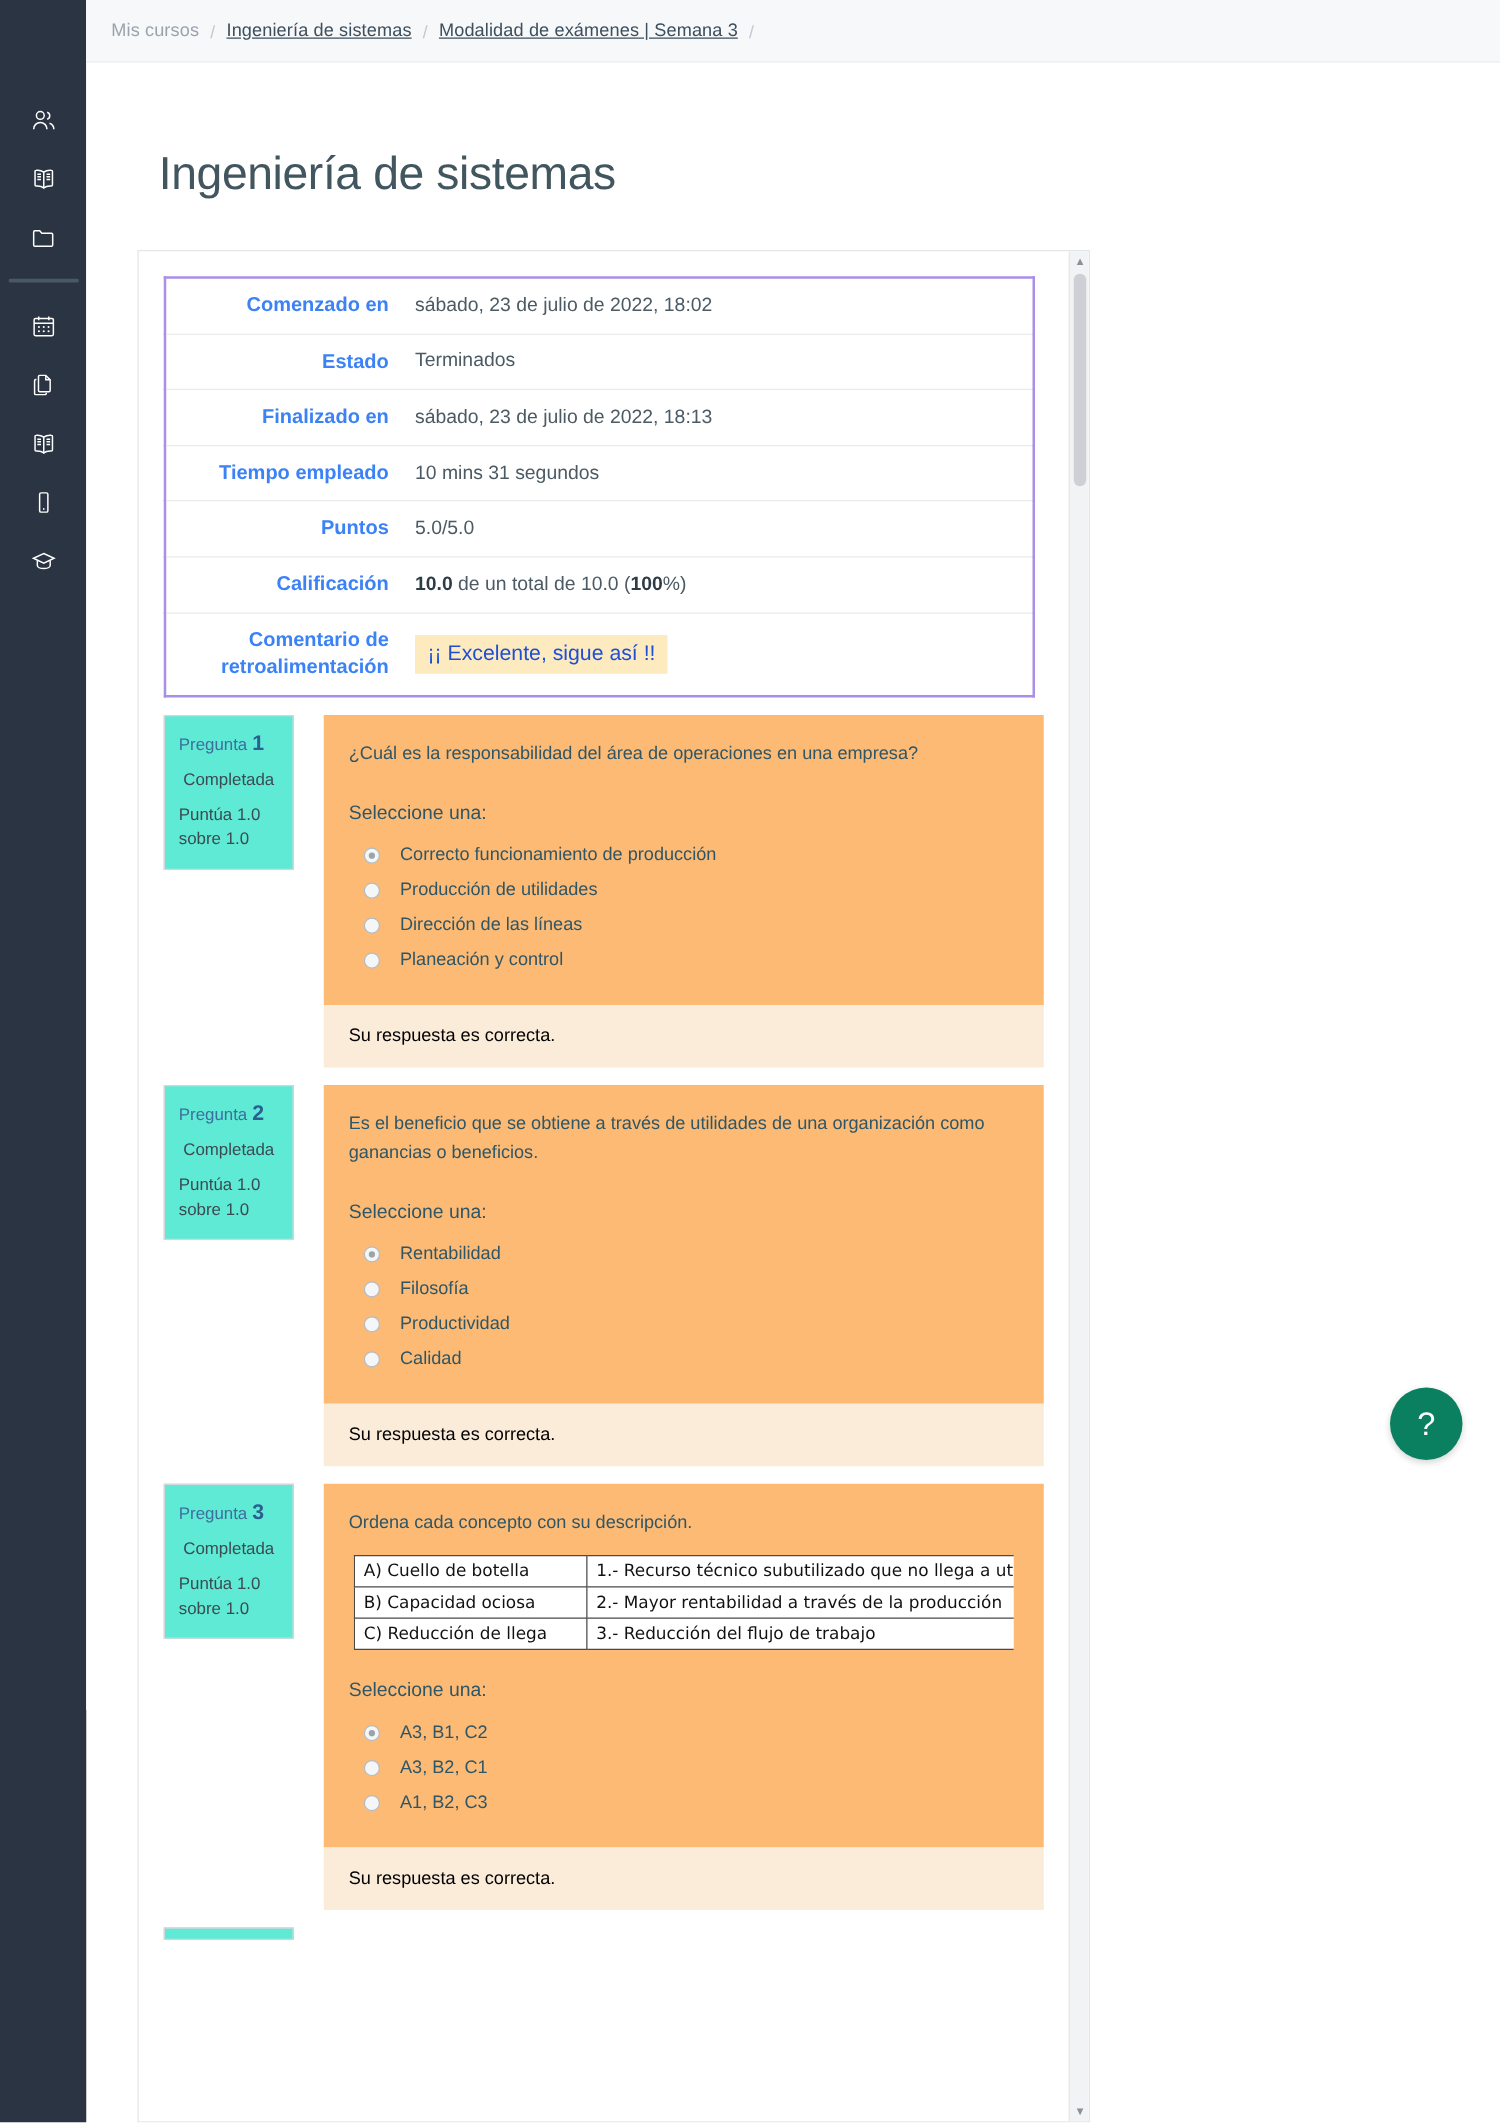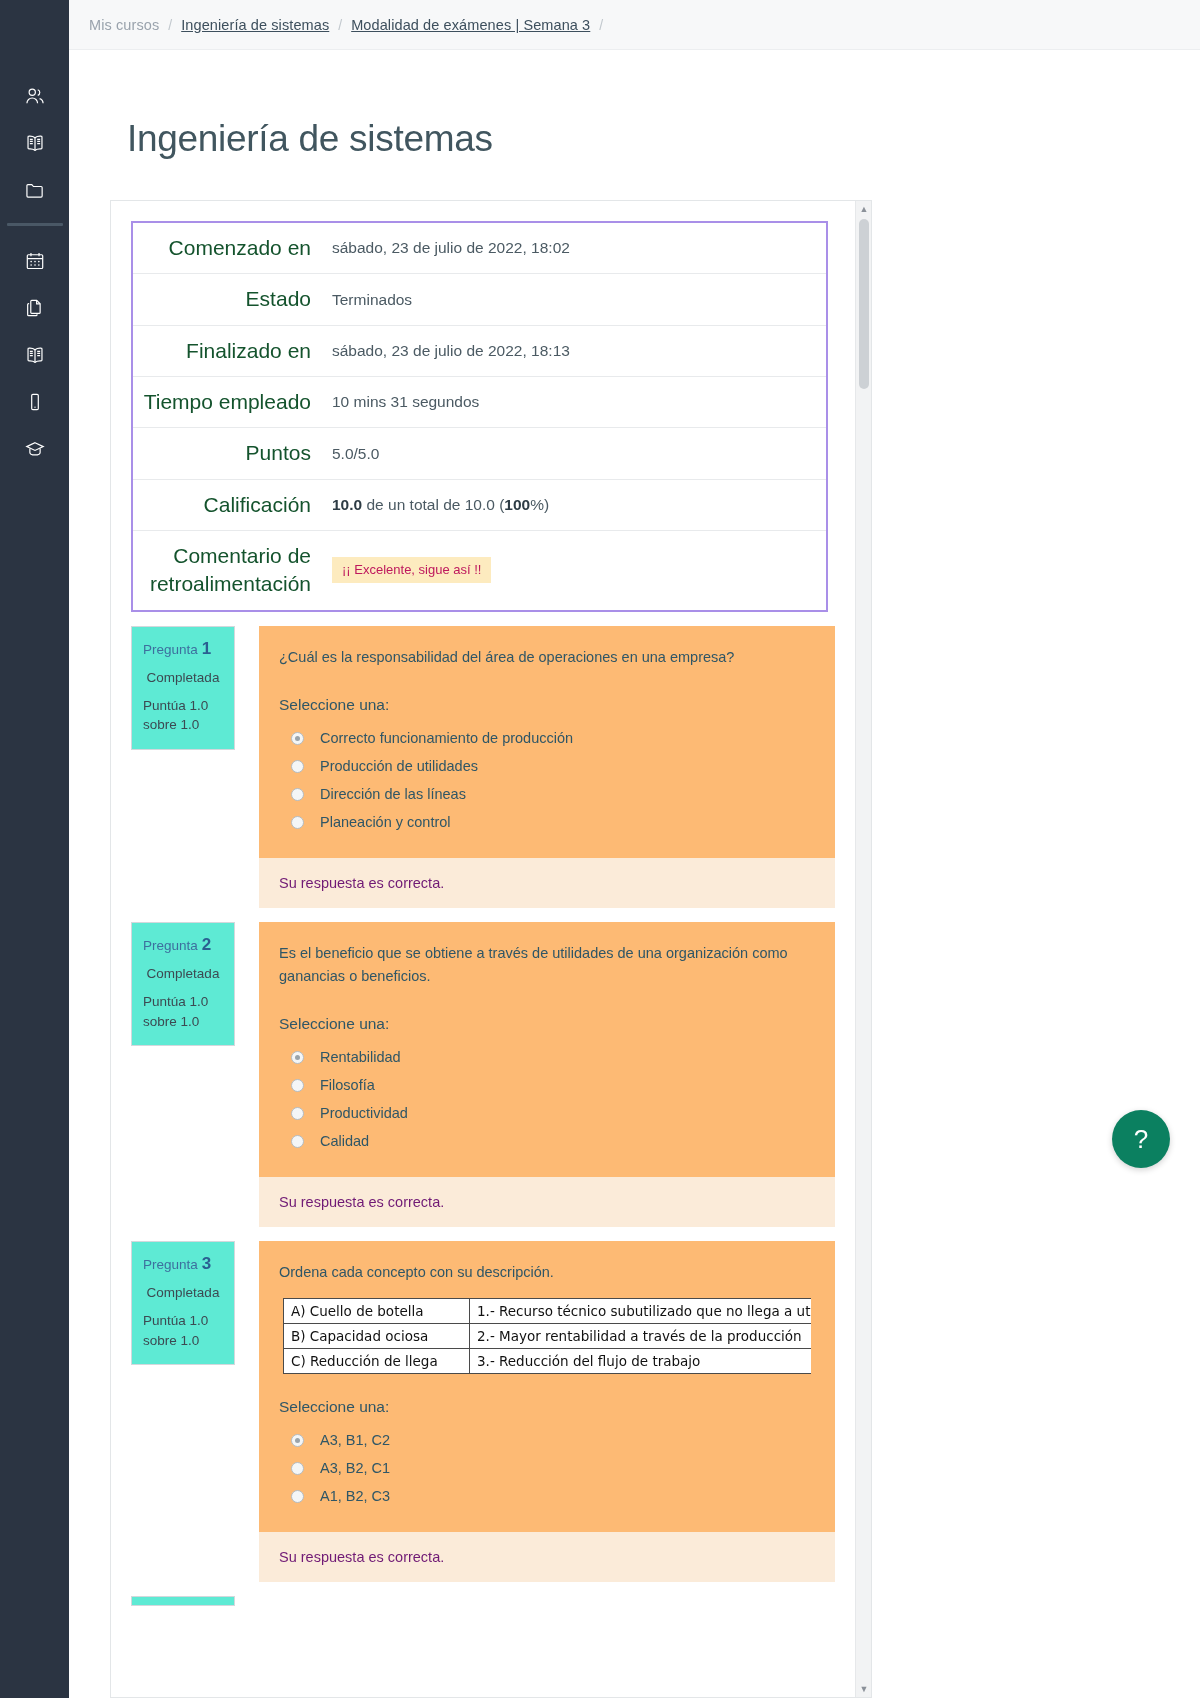--- a/index.html
+++ b/index.html
@@ -96,34 +96,34 @@
     border-collapse: collapse;
     width: 697px;
     background: #fff;
   }
   .summary tr { border-bottom: 1px solid #e8eaec; }
   .summary tr:last-child { border-bottom: none; }
   .summary th {
     text-align: right; vertical-align: middle;
     width: 192px;
     padding: 11px 13px 11px 8px;
-    font-size: 21px; font-weight: 400; color: #14532d;
+    font-size: 16px; font-weight: 700; color: #3b82f6;
     line-height: 1.35;
   }
   .summary td {
     text-align: left; vertical-align: middle;
     padding: 11px 8px;
     font-size: 15.5px; color: #4b5a63; font-weight: 400;
   }
   .summary td b { font-weight: 700; color: #2e3c45; }
   .fb-highlight {
     display: inline-block;
     background: #fdebbf;
     padding: 5px 10px 6px 10px;
-    font-size: 13px; color: #be185d;
+    font-size: 17px; color: #1d4ed8;
   }
 
   
   .qblock { display: flex; margin: 14px 20px 0 20px; align-items: flex-start; }
   .qinfo {
     width: 104px; flex: 0 0 104px;
     background: #5eead4;
     border: 1px solid #d3d8dc;
     padding: 12px 11px 14px 11px;
     margin-right: 24px;
@@ -154,21 +154,21 @@
   }
   .radio.sel::after {
     content: ""; position: absolute; left: 3px; top: 3px;
     width: 5px; height: 5px; border-radius: 50%; background: #9aa4ab;
   }
   .opt-label { font-size: 14.5px; color: #2f5666; }
 
   .feedback {
     background: #fbebd9;
     padding: 17px 20px;
-    font-size: 14.5px; color: #701a75;
+    font-size: 14.5px; color: #000000;
     margin-top: 0;
   }
 
   
   .concept-wrap { margin: 14px 0 0 4px; overflow: hidden; }
   .concept {
     border-collapse: collapse;
     font-family: "DejaVu Sans", sans-serif;
     font-size: 13.5px;
     color: #111;

